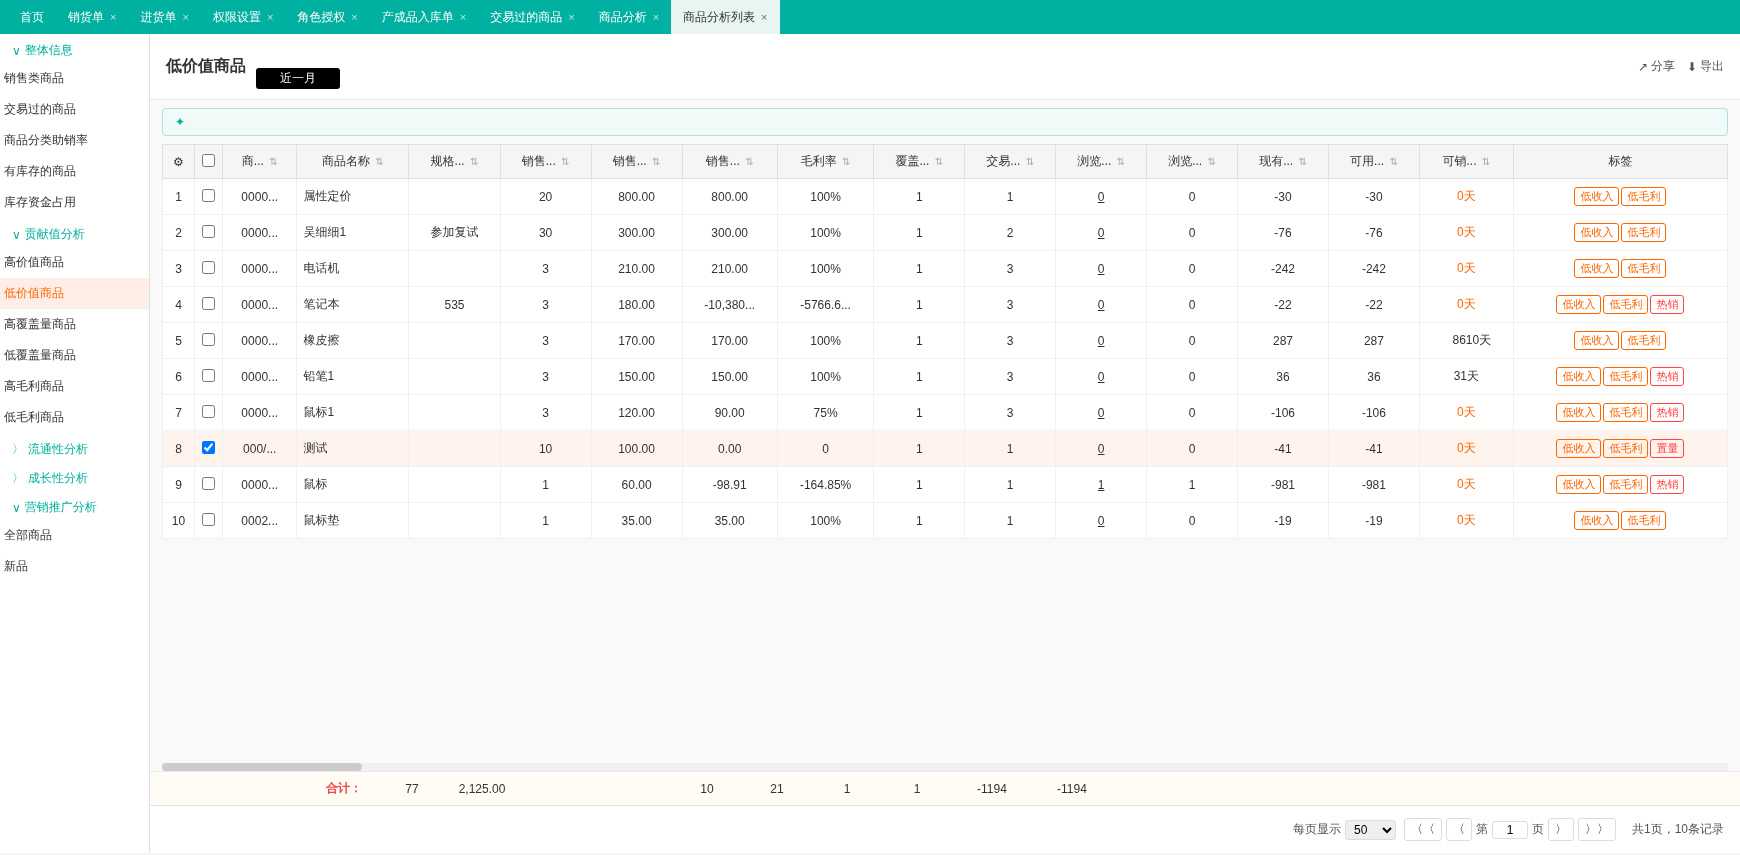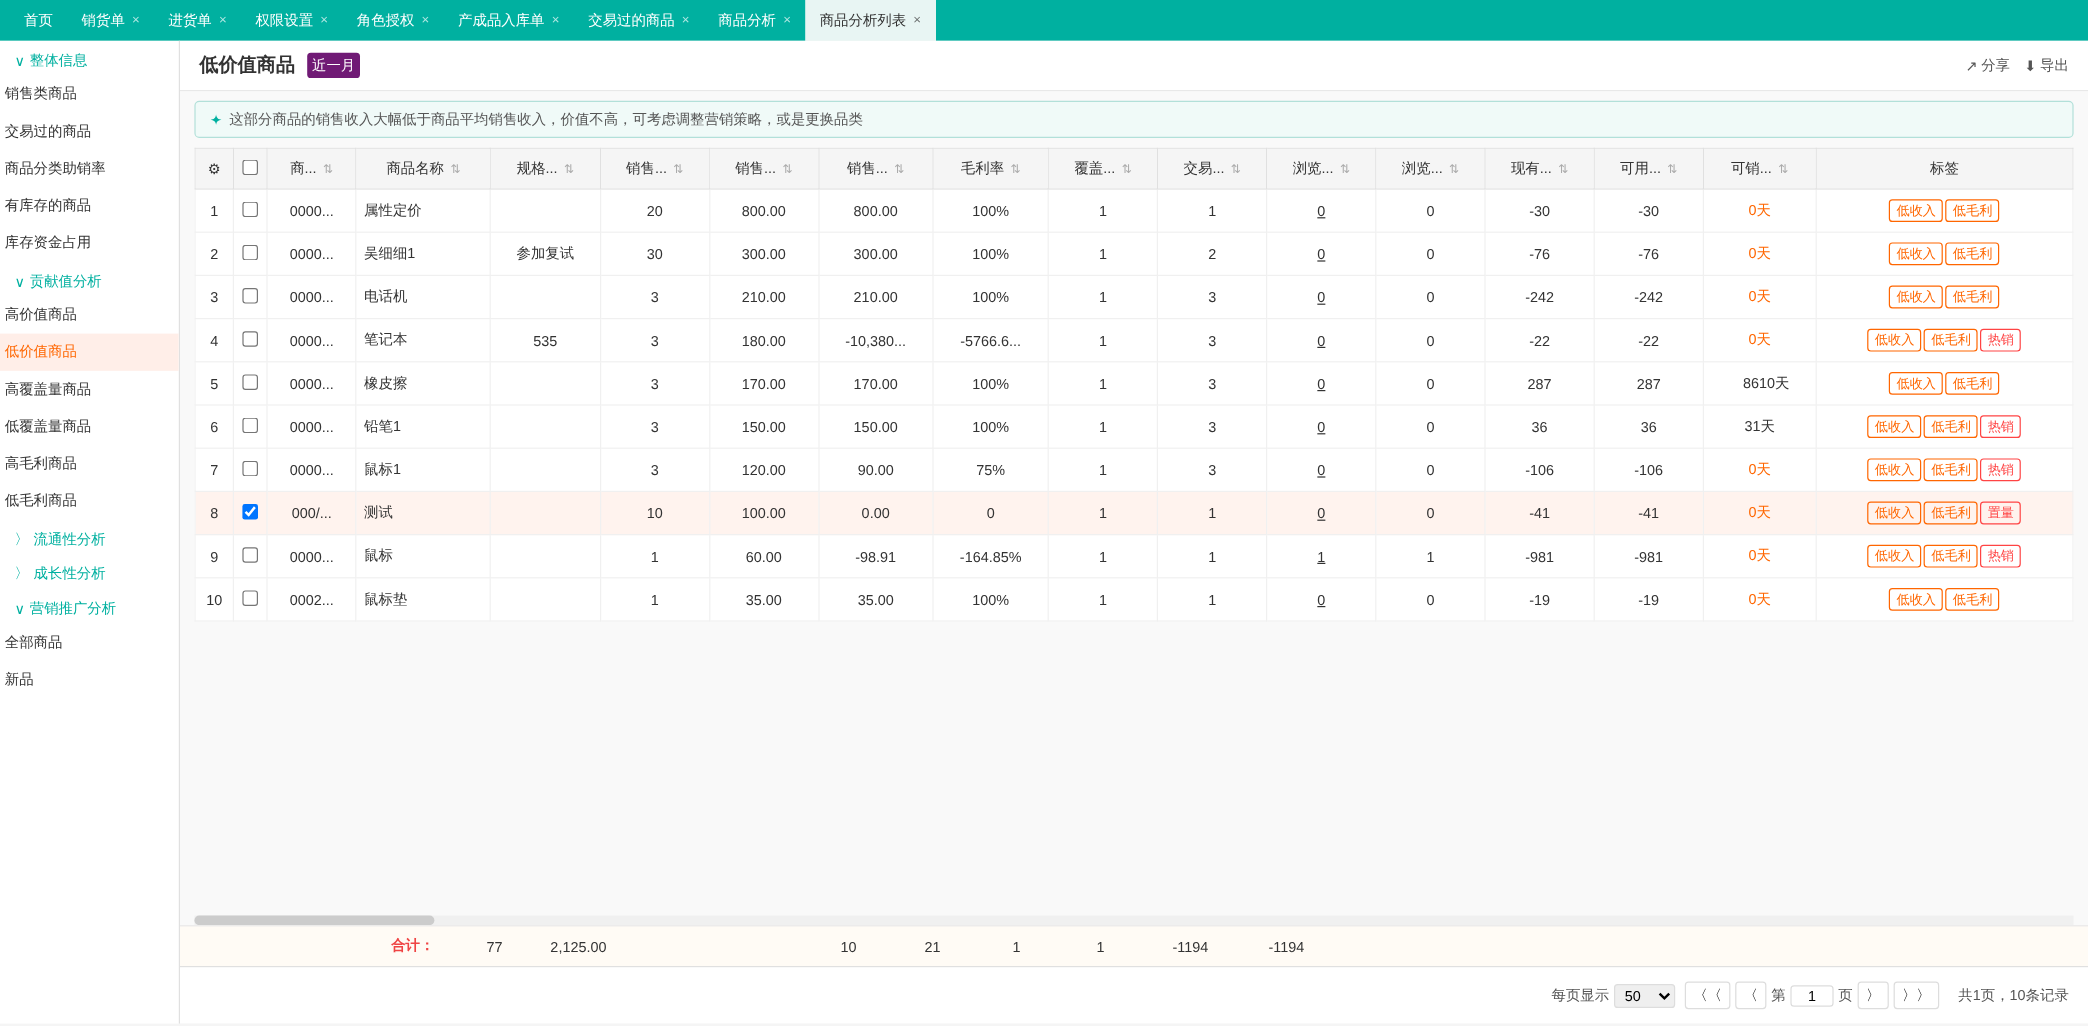--- a/index.html
+++ b/index.html
@@ -75,27 +75,28 @@
       align-items: center;
       gap: 10px;
       border-bottom: 1px solid #e8e8e8;
     }
     .page-title {
       font-size: 16px;
       font-weight: bold;
       color: #333;
     }
     .tag-btn {
-      background: #701a75;
+      background: #000000;
       color: #fff;
       border: none;
       border-radius: 3px;
-      padding: 2px 4px;
+      padding: 2px 24px;
       font-size: 12px;
       cursor: pointer;
+      margin-top: 24px;
     }
     .search-box {
       display: flex;
       align-items: center;
       border: 1px solid #ddd;
       border-radius: 4px;
       padding: 2px 8px;
       background: #fff;
       flex: 1;
       max-width: 300px;
@@ -368,21 +369,20 @@
         </div>
         <div class="action-btn">
           <span>⬇</span>
           <span>导出</span>
         </div>
       </div>
     </div>
 
     <div class="notice-bar">
       <span class="notice-icon">✦</span>
-      <span>这部分商品的销售收入大幅低于商品平均销售收入，价值不高，可考虑调整营销策略，或是更换品类</span>
     </div>
 
     <div class="table-container">
       <table>
         <thead>
           <tr>
             <th class="num-th">⚙</th>
             <th class="checkbox-th"><input type="checkbox" style=""></th>
             <th>商... <span class="sort-icon">⇅</span></th>
             <th>商品名称 <span class="sort-icon">⇅</span></th>

